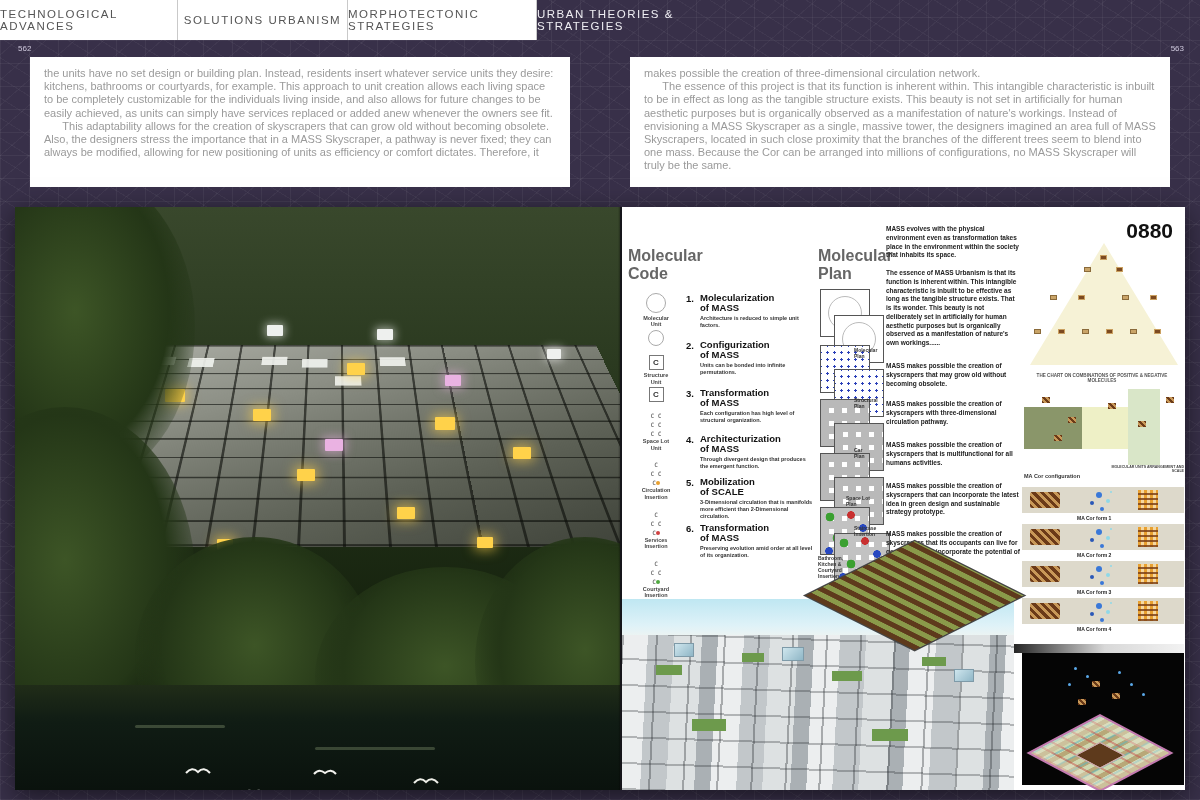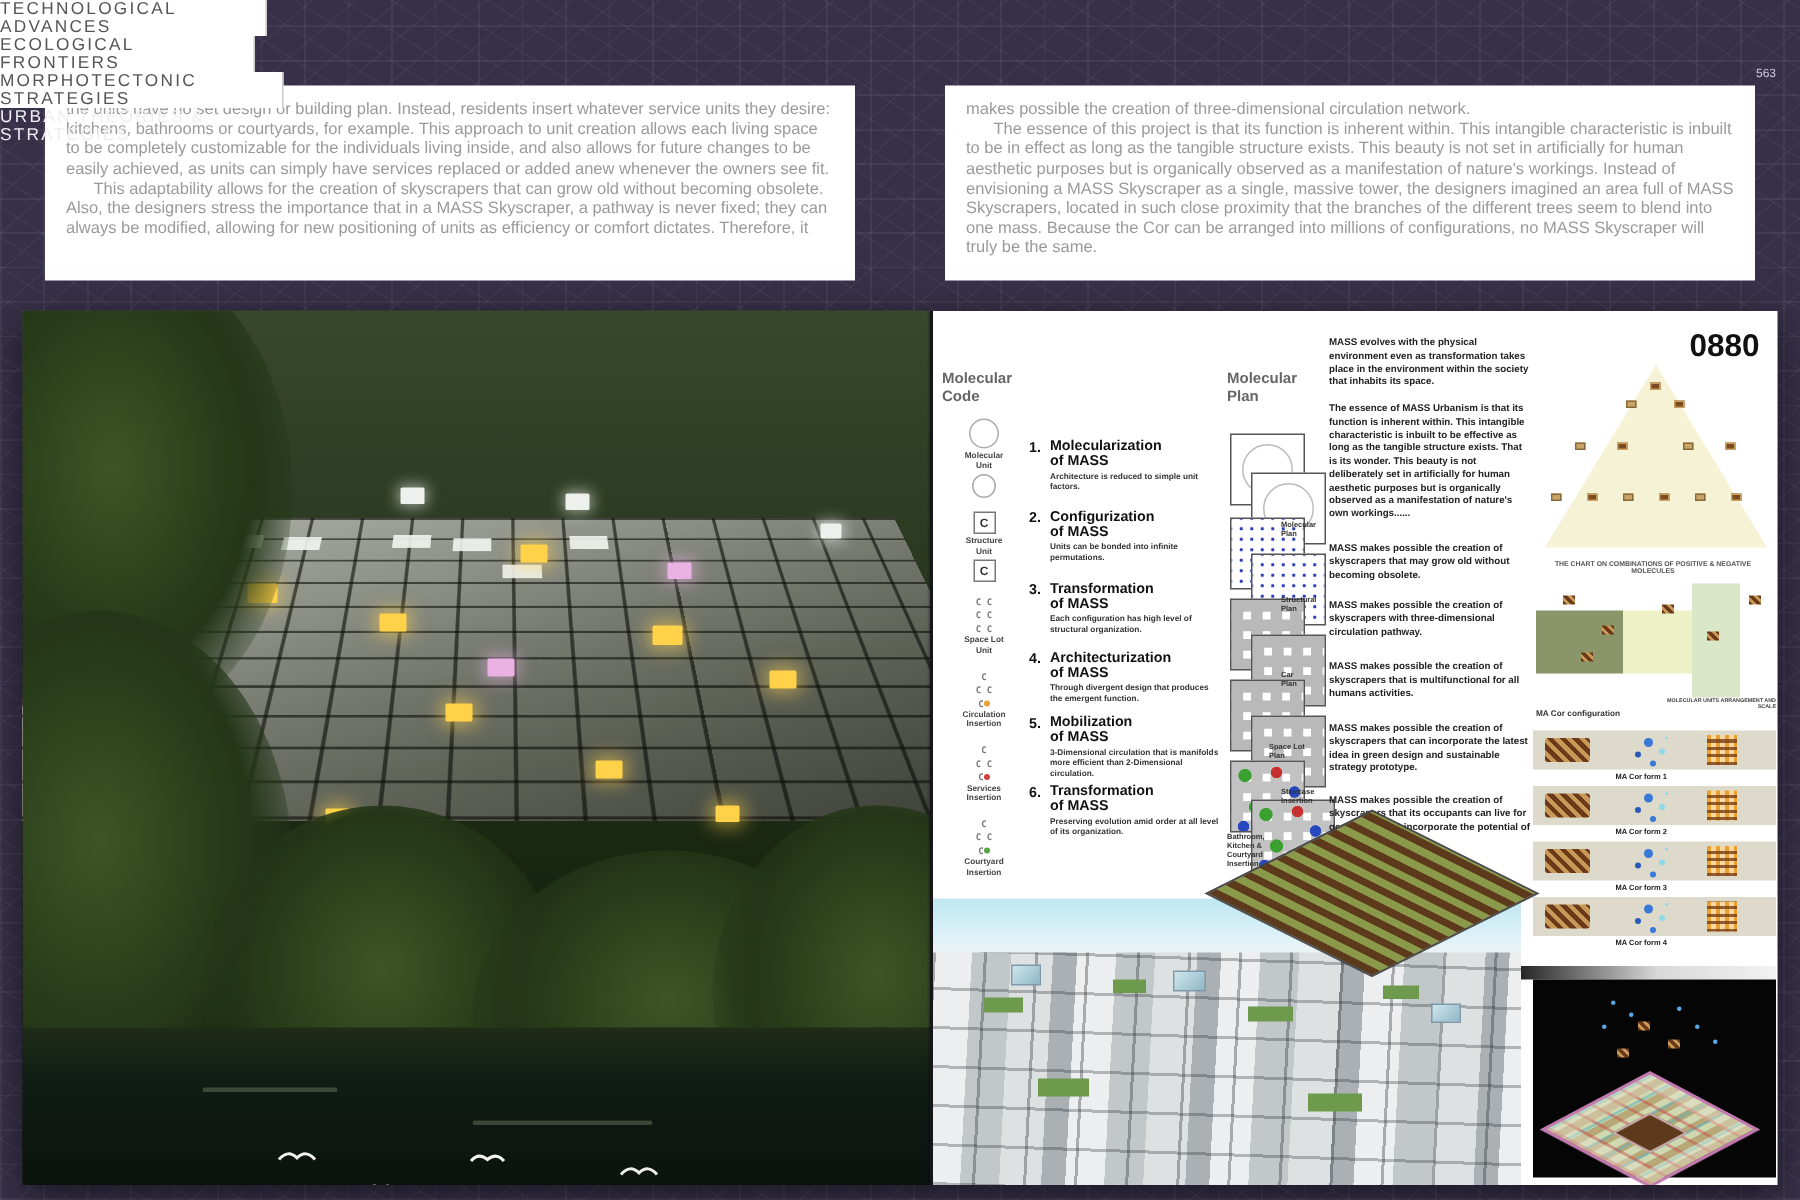--- a/index.html
+++ b/index.html
@@ -9,21 +9,21 @@
   
   .backdrop { position:absolute; inset:0; background:#383049;
     background-image:
       repeating-linear-gradient(0deg, rgba(255,255,255,.05) 0 1px, transparent 1px 23px),
       repeating-linear-gradient(90deg, rgba(255,255,255,.05) 0 1px, transparent 1px 29px),
       repeating-linear-gradient(32deg, rgba(255,255,255,.04) 0 1px, transparent 1px 17px),
       repeating-linear-gradient(-41deg, rgba(255,255,255,.04) 0 1px, transparent 1px 19px);
   }
 
   
-  .nav { position:absolute; left:0; top:0; width:1200px; height:40px; display:flex; z-index:5;flex-direction:column; }
+  .nav { position:absolute; left:0; top:0; width:1200px; height:40px; display:flex; z-index:5; }
   .tab { height:40px; display:flex; align-items:center; justify-content:center;
          background:#fff; border-right:1px solid #c9c9c9; color:#555;
          font-size:11.5px; letter-spacing:1.5px; cursor:pointer; }
   .tab.active { background:transparent; border-right:none; color:#efeef3; }
   .t0{width:178px}.t1{width:170px}.t2{width:180px}.t3{width:260px}.t4{width:189px}.t5{width:223px}
 
   .pgnum { position:absolute; top:44px; font-size:8px; color:#cfc9dd; z-index:4; }
   .pgnum.left { left:18px; } .pgnum.right { right:16px; }
 
   
@@ -58,21 +58,21 @@
   .pond-glint { position:absolute; height:3px; border-radius:2px; background:rgba(190,210,160,.25); }
   .gull { position:absolute; }
   
   .titles-layer { position:absolute; left:0; top:0; width:605px; height:583px; }
 
   
   .page-right { position:relative; width:565px; height:583px; background:#fff;
                 border-left:2px solid #15151a; overflow:hidden; }
 
   .code-col { position:absolute; left:6px; top:40px; width:56px; }
-  .col-head { font-size:10px; font-weight:bold; color:#666; line-height:1.15; white-space:pre-line; }
+  .col-head { font-size:16px; font-weight:bold; color:#666; line-height:1.15; white-space:pre-line; }
   .code-item { margin-top:9px; text-align:center; }
   .code-glyph { font-family:"DejaVu Sans Mono", monospace; font-size:6px; font-weight:bold;
                 color:#777; white-space:pre-line; line-height:1.5; }
   .code-circle { width:20px; height:20px; border:1px solid #aaa; border-radius:50%; margin:2px auto; }
   .code-cbox { width:15px; height:15px; border:1px solid #777; margin:2px auto; font-size:8px;
                font-weight:bold; color:#333; display:flex; align-items:center; justify-content:center; }
   .code-label { font-size:5.5px; font-weight:bold; color:#444; line-height:1.2; }
   .dot-c::after { content:""; display:inline-block; width:4px; height:4px; border-radius:50%; background:#e8a030; }
   .dot-s::after { content:""; display:inline-block; width:4px; height:4px; border-radius:50%; background:#d04040; }
   .dot-g::after { content:""; display:inline-block; width:4px; height:4px; border-radius:50%; background:#50a840; }
@@ -173,21 +173,21 @@
   .spine { position:absolute; left:603px; top:0; width:4px; height:583px;
     background:linear-gradient(90deg, rgba(0,0,0,0), rgba(0,0,0,.55)); }
 </style>
 </head>
 <body>
 
 <div class="backdrop"></div>
 
 <nav class="nav">
   <div class="tab t0">TECHNOLOGICAL ADVANCES</div>
-  <div class="tab t1">ECOLOGICAL FRONTIERS</div>
+  <div class="tab t1">SOLUTIONS URBANISM</div>
   <div class="tab t4">MORPHOTECTONIC STRATEGIES</div>
   <div class="tab t5 active">URBAN THEORIES &amp; STRATEGIES</div>
 </nav>
 
 <div class="pgnum left">562</div>
 <div class="pgnum right">563</div>
 
 <div class="intro-box lft">
   <div class="intro-text">the units have no set design or building plan. Instead, residents insert whatever service units they desire: kitchens, bathrooms or courtyards, for example. This approach to unit creation allows each living space to be completely customizable for the individuals living inside, and also allows for future changes to be easily achieved, as units can simply have services replaced or added anew whenever the owners see fit.
       This adaptability allows for the creation of skyscrapers that can grow old without becoming obsolete. Also, the designers stress the importance that in a MASS Skyscraper, a pathway is never fixed; they can always be modified, allowing for new positioning of units as efficiency or comfort dictates. Therefore, it</div>
@@ -344,21 +344,21 @@
       <div class="prog-body">
           <div class="prog-head" style="white-space:pre-line">Architecturization
 of MASS</div>
       <div class="prog-desc">Through divergent design that produces the emergent function.</div>
         </div>
     </div>
     <div class="prog-item" style="top:270px">
       <div class="prog-num">5.</div>
       <div class="prog-body">
           <div class="prog-head" style="white-space:pre-line">Mobilization
-of MASS</div>
+of SCALE</div>
       <div class="prog-desc">3-Dimensional circulation that is manifolds more efficient than 2-Dimensional circulation.</div>
         </div>
     </div>
     <div class="prog-item" style="top:316px">
       <div class="prog-num">6.</div>
       <div class="prog-body">
           <div class="prog-head" style="white-space:pre-line">Transformation
 of MASS</div>
       <div class="prog-desc">Preserving evolution amid order at all level of its organization.</div>
         </div>

